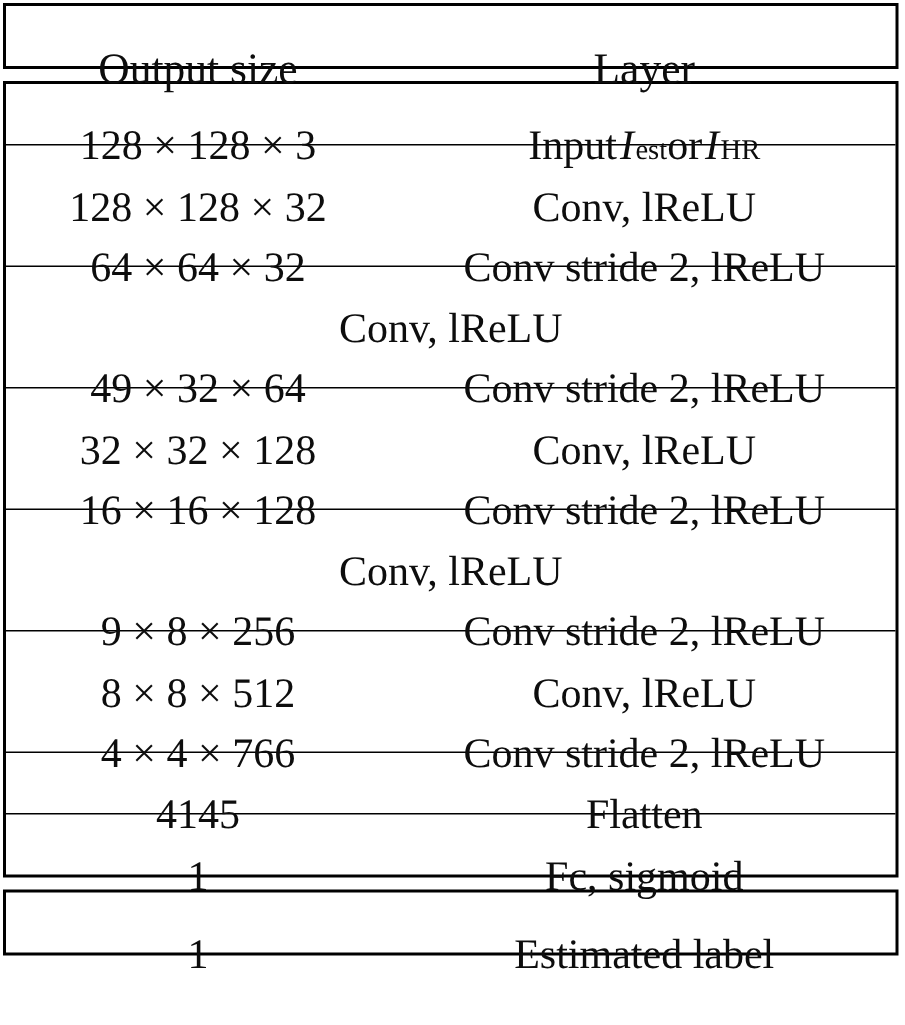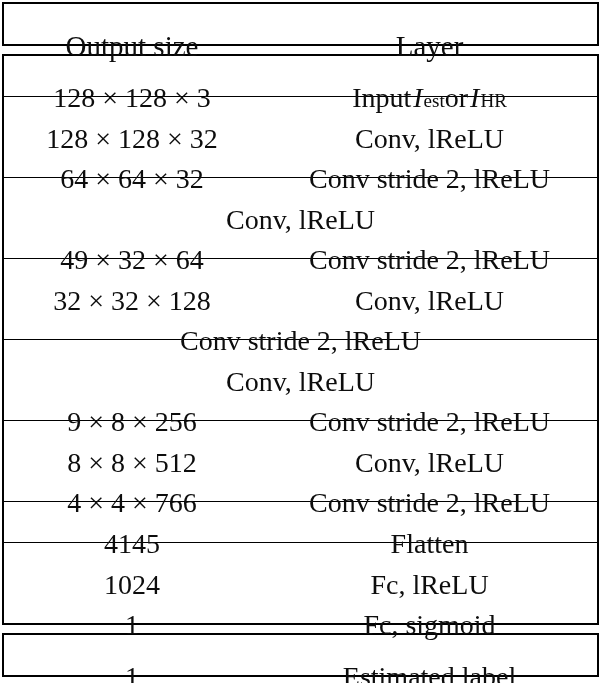--- a/index.html
+++ b/index.html
@@ -111,20 +111,21 @@
           <div class="cell left">49 × 32 × 64</div>
           <div class="cell right" style="background: rgb(208, 228, 247);">Conv stride 2, lReLU</div>
         </div>
       </div>
       <div class="block">
         <div class="row">
           <div class="cell left">32 × 32 × 128</div>
           <div class="cell right" style="background: rgb(208, 228, 247);">Conv, lReLU</div>
         </div>
         <div class="row">
+          <div class="cell left">16 × 16 × 128</div>
           <div class="cell right" style="background: rgb(208, 228, 247);">Conv stride 2, lReLU</div>
         </div>
       </div>
       <div class="block">
         <div class="row">
           <div class="cell right" style="background: rgb(208, 228, 247);">Conv, lReLU</div>
         </div>
         <div class="row">
           <div class="cell left">9 × 8 × 256</div>
           <div class="cell right" style="background: rgb(208, 228, 247);">Conv stride 2, lReLU</div>
@@ -141,24 +142,20 @@
         </div>
       </div>
       <div class="block">
         <div class="row">
           <div class="cell left">4145</div>
           <div class="cell right" style="background: #0f766e;">Flatten</div>
         </div>
       </div>
       <div class="block">
         <div class="row">
-          <div class="cell left">1024</div>
-          <div class="cell right" style="background: rgb(251, 224, 224);">Fc, lReLU</div>
-        </div>
-        <div class="row">
           <div class="cell left">1</div>
           <div class="cell right" style="background: rgb(251, 224, 224); text-align: center;">Fc, sigmoid</div>
         </div>
       </div>
     </div>
 
   <div class="section-gap"></div>
 
   <div class="section" id="footer-section">
       <div class="block">

